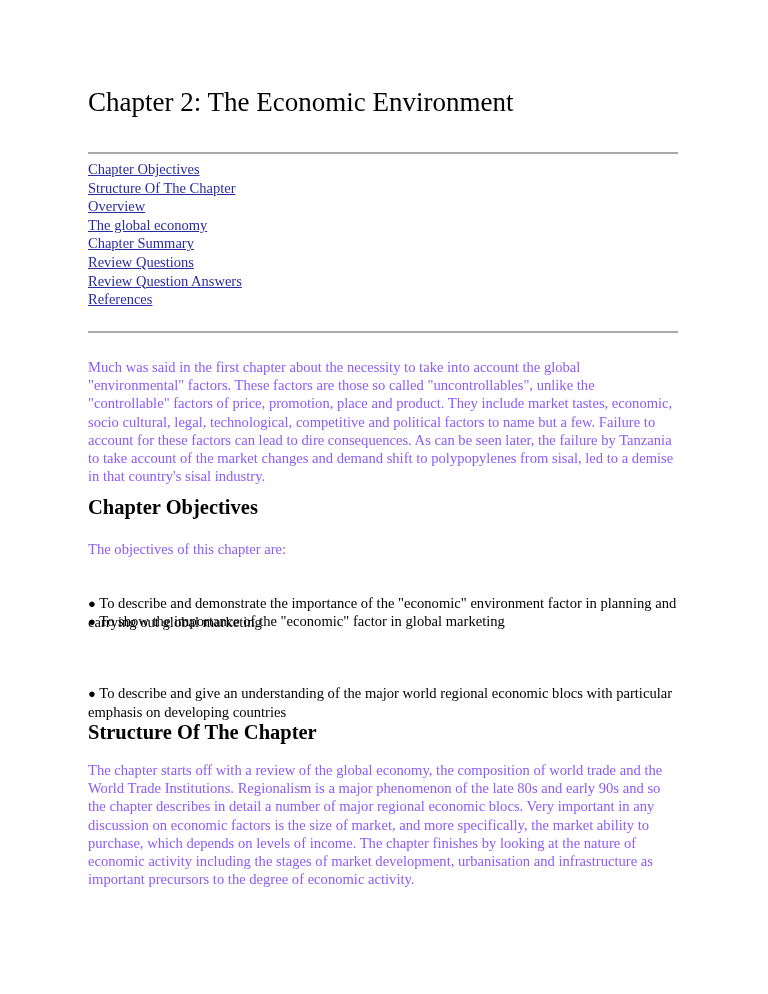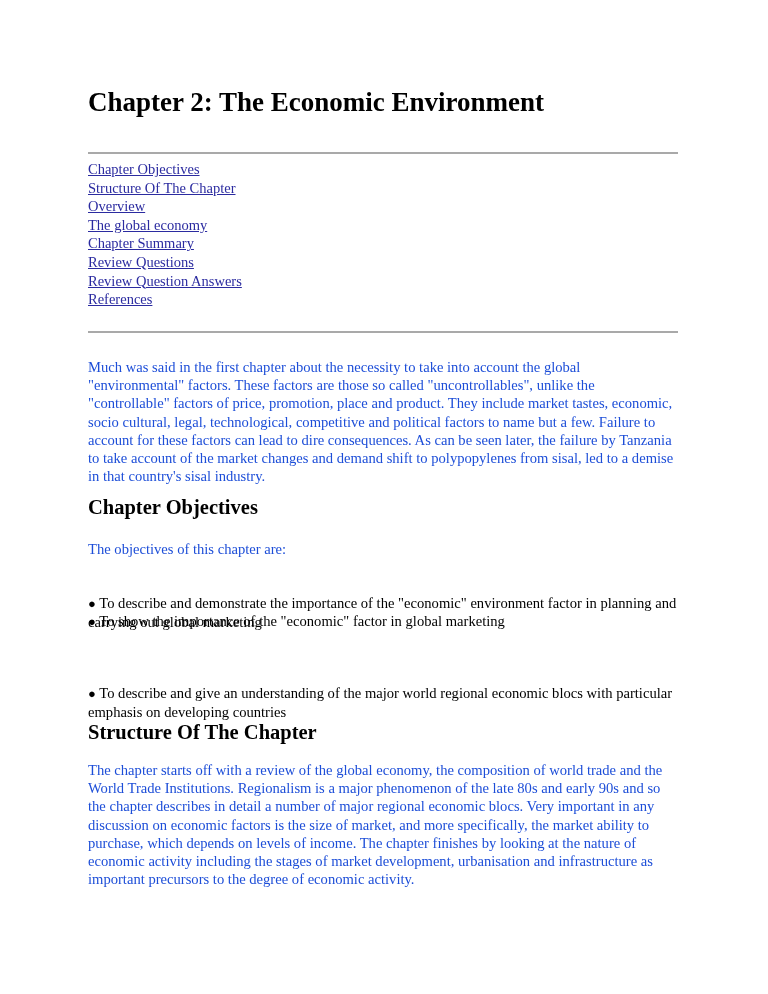--- a/index.html
+++ b/index.html
@@ -25,21 +25,21 @@
   }
   .content {
     position: absolute;
     left: 88px;
     top: 0;
     width: 590px;
   }
   h1.doc-title {
     font-family: "Liberation Serif", "DejaVu Serif", serif;
     font-size: 27px;
-    font-weight: bold;
+    font-weight: normal;
     line-height: 32px;
     letter-spacing: 0px;
     margin: 0;
     padding: 0;
     position: absolute;
     top: 86px;
     left: 0;
     white-space: nowrap;
     text-align: center;
   }
@@ -83,21 +83,21 @@
     left: 0;
     width: 590px;
   }
   p.para {
     font-family: "Liberation Serif", "DejaVu Serif", serif;
     font-size: 14.6px;
     line-height: 18.2px;
     margin: 0 0 0 0;
     padding: 0;
     text-align: left;
-    color: #1d4ed8;
+    color: #8b5cf6;
   }
   h2.section-title {
     font-family: "Liberation Serif", "DejaVu Serif", serif;
     font-size: 20.5px;
     font-weight: bold;
     line-height: 24px;
     margin: 0;
     padding: 0;
     color: #000000;
   }

